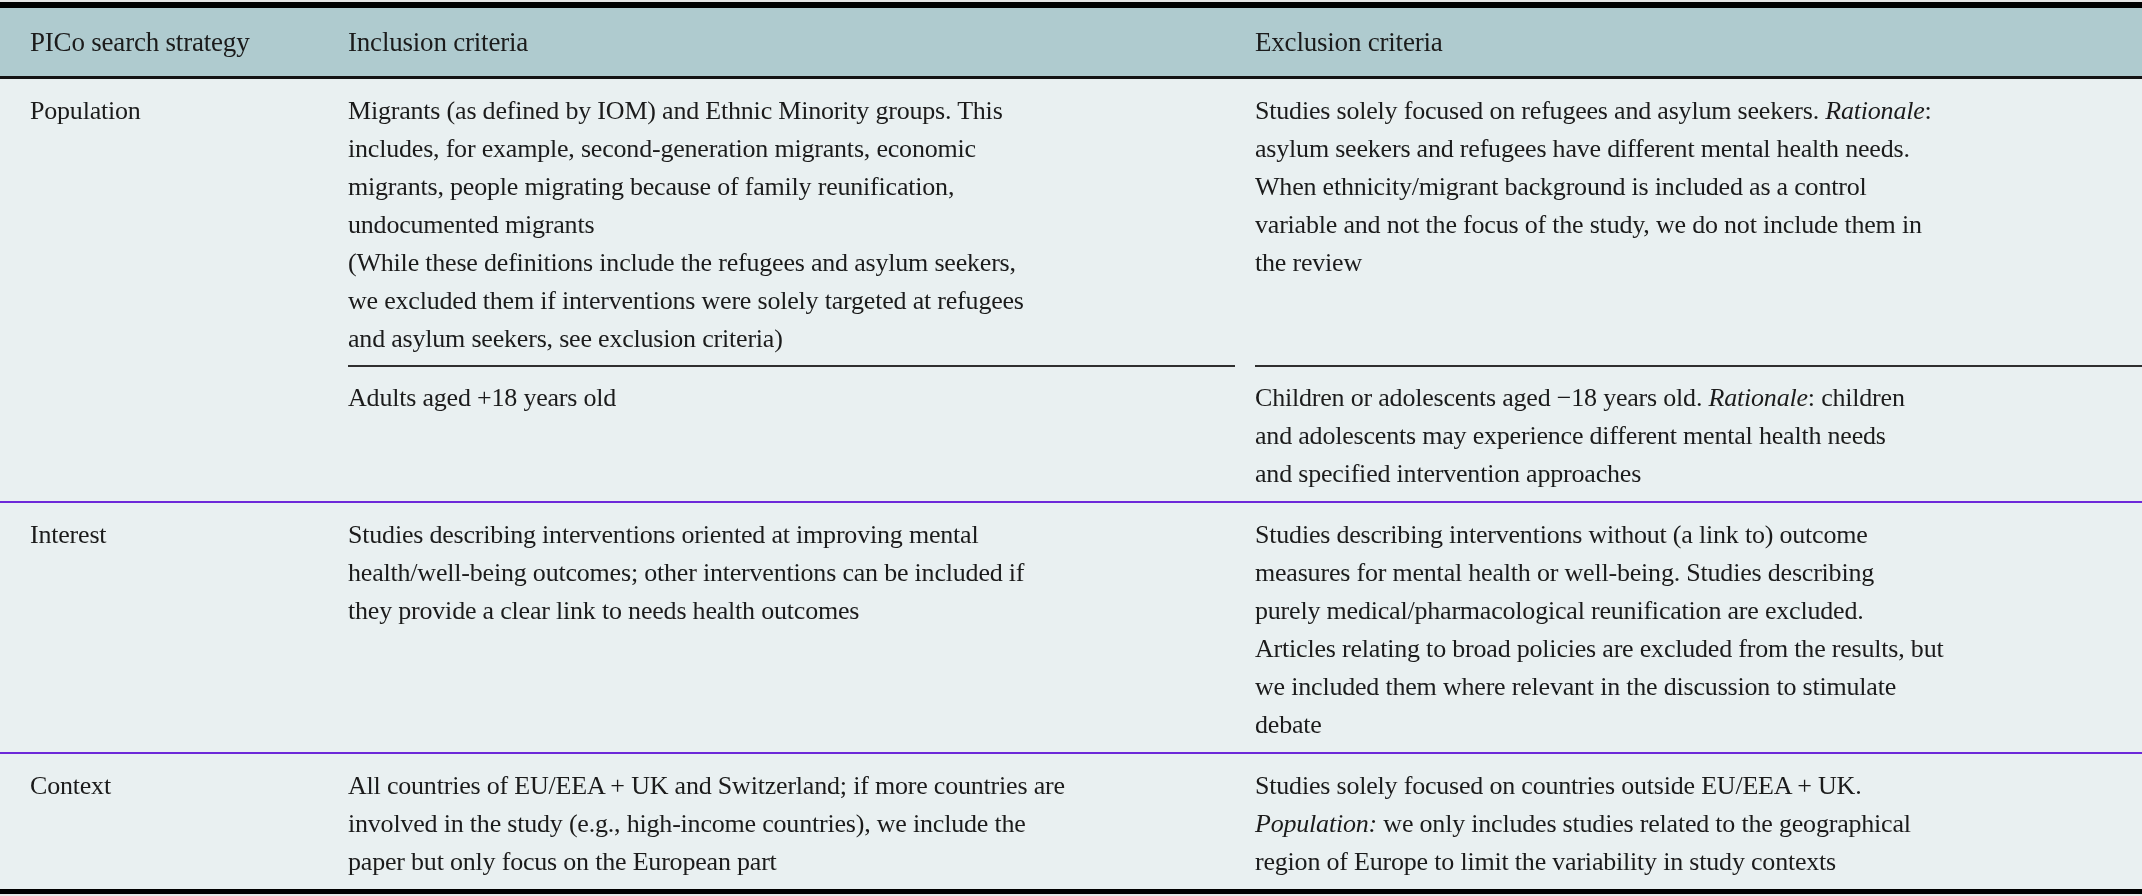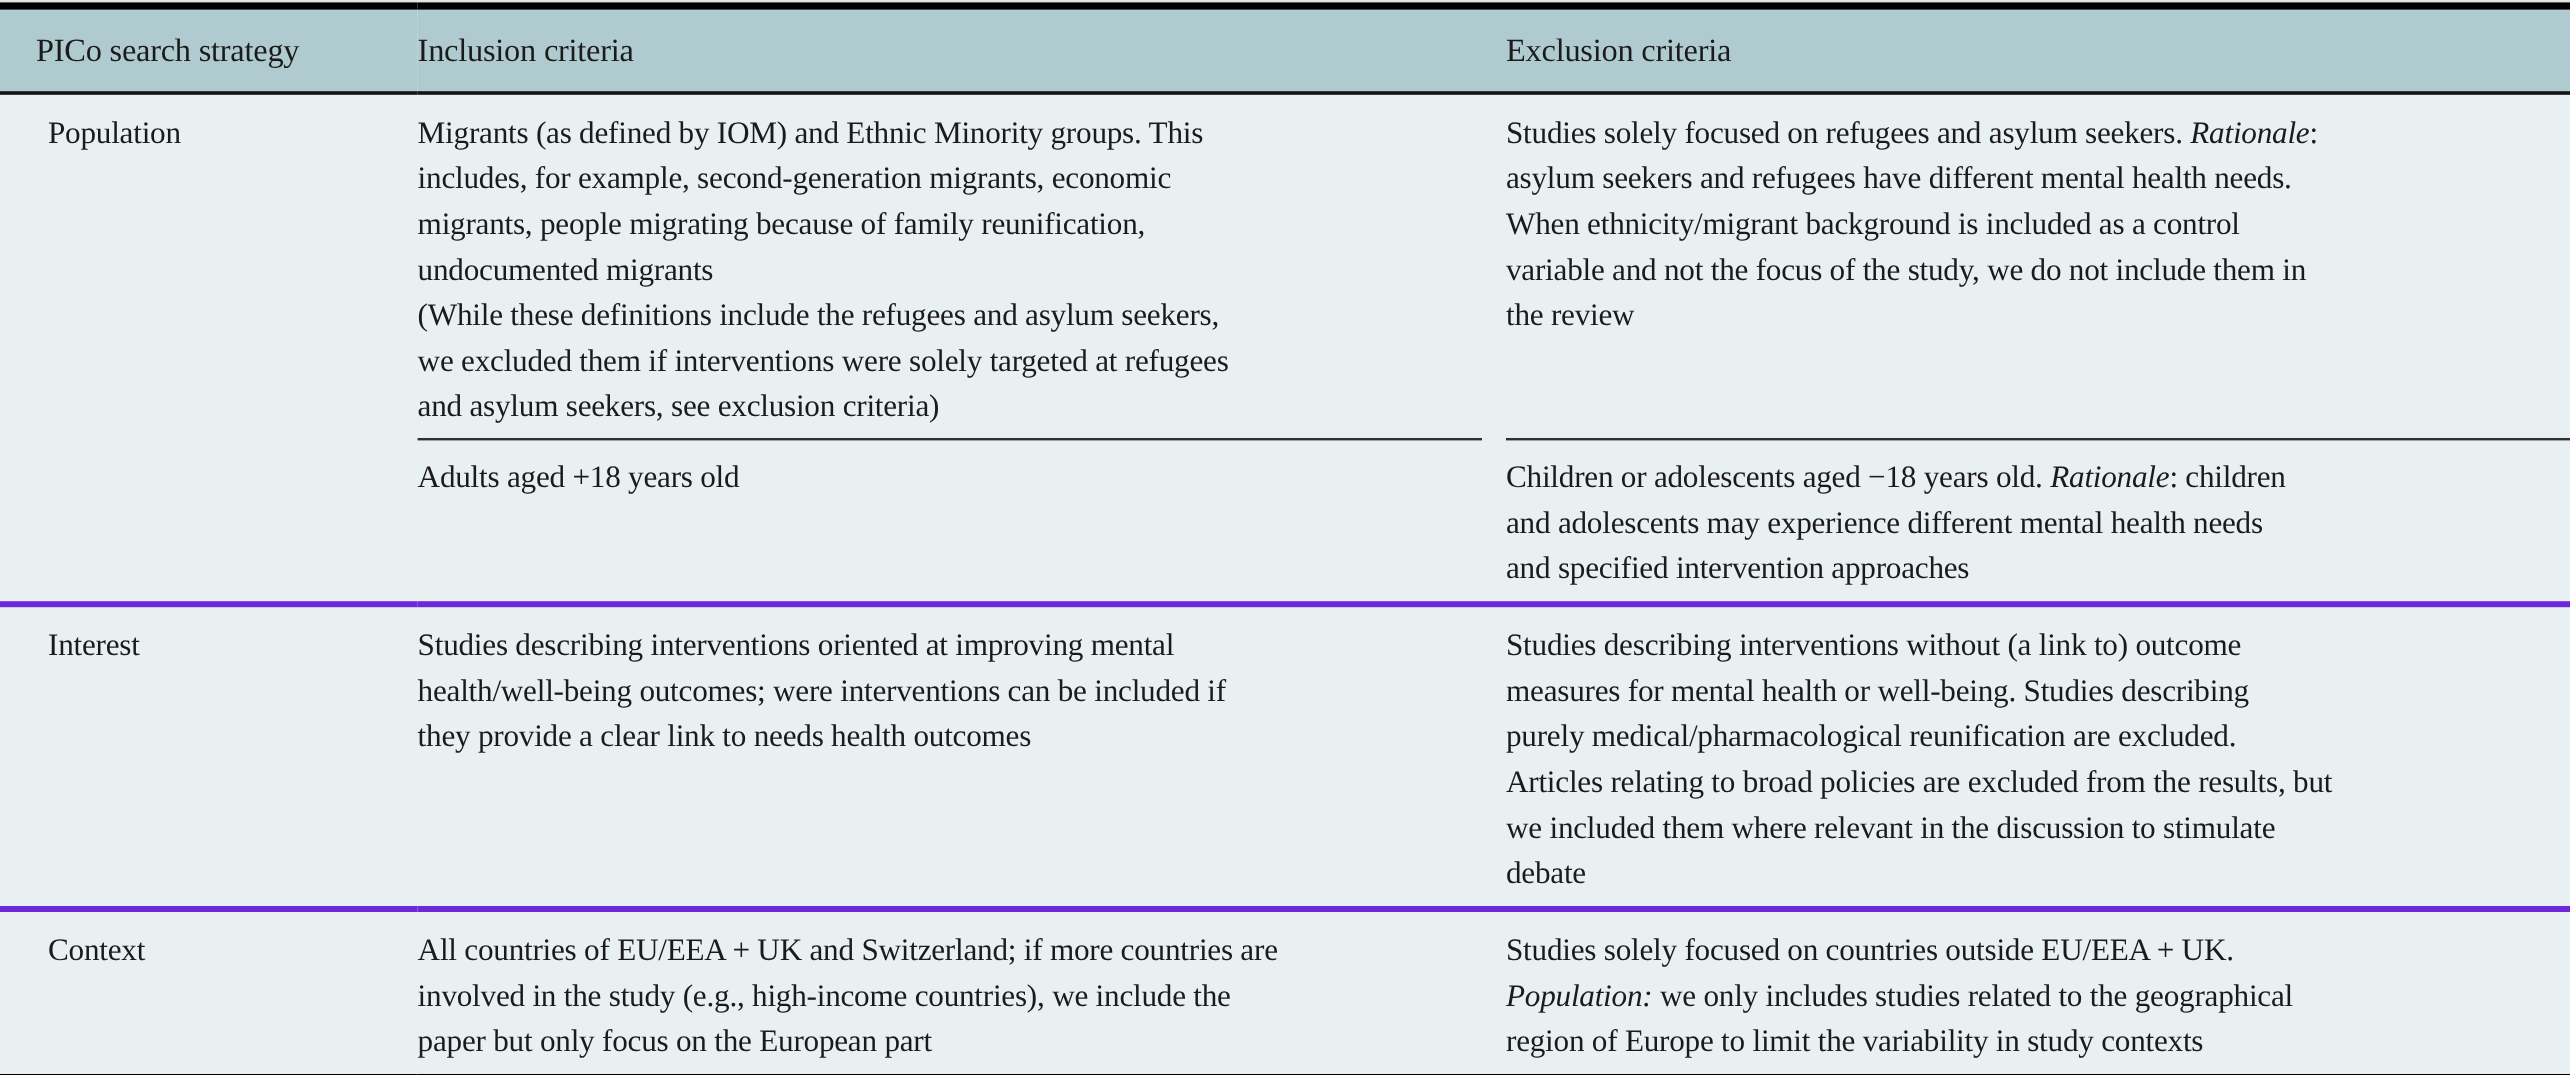--- a/index.html
+++ b/index.html
@@ -41,25 +41,25 @@
     font-size: 27px;
     padding: 0;
     border-bottom: 3px solid #141414;
   }
   thead th.h1 { padding-left: 30px; }
 
   td {
     vertical-align: top;
     padding: 13px 34px 8px 0;
   }
-  td.label-cell { padding-left: 40px; }
+  td.label-cell { padding-left: 30px; }
   td.inc-cell, td.exc-cell { padding-left: 0; }
   td.exc-cell { padding-right: 32px; }
 
-  tr.group-start td { border-top: 5px solid #6d28d9; }
+  tr.group-start td { border-top: 2px solid #6d28d9; }
 
   td.sub { position: relative; margin-top: 12px; }
   td.sub::before {
     content: "";
     position: absolute;
     top: -1px;
     left: 0;
     height: 2px;
     background: #2f2f2f;
   }
@@ -117,21 +117,21 @@
           <td class="exc-cell sub">
             <div class="line"><span>Children or adolescents aged −18 years old. </span><em>Rationale</em><span>: children</span></div>
             <div class="line"><span>and adolescents may experience different mental health needs</span></div>
             <div class="line"><span>and specified intervention approaches</span></div>
           </td>
         </tr>
         <tr class="group-start">
           <td class="label-cell" rowspan="1">Interest</td>
           <td class="inc-cell">
             <div class="line"><span>Studies describing interventions oriented at improving mental</span></div>
-            <div class="line"><span>health/well-being outcomes; were interventions can be included if</span></div>
+            <div class="line"><span>health/well-being outcomes; other interventions can be included if</span></div>
             <div class="line"><span>they provide a clear link to needs health outcomes</span></div>
           </td>
           <td class="exc-cell">
             <div class="line"><span>Studies describing interventions without (a link to) outcome</span></div>
             <div class="line"><span>measures for mental health or well-being. Studies describing</span></div>
             <div class="line"><span>purely medical/pharmacological reunification are excluded.</span></div>
             <div class="line"><span>Articles relating to broad policies are excluded from the results, but</span></div>
             <div class="line"><span>we included them where relevant in the discussion to stimulate</span></div>
             <div class="line"><span>debate</span></div>
           </td>

